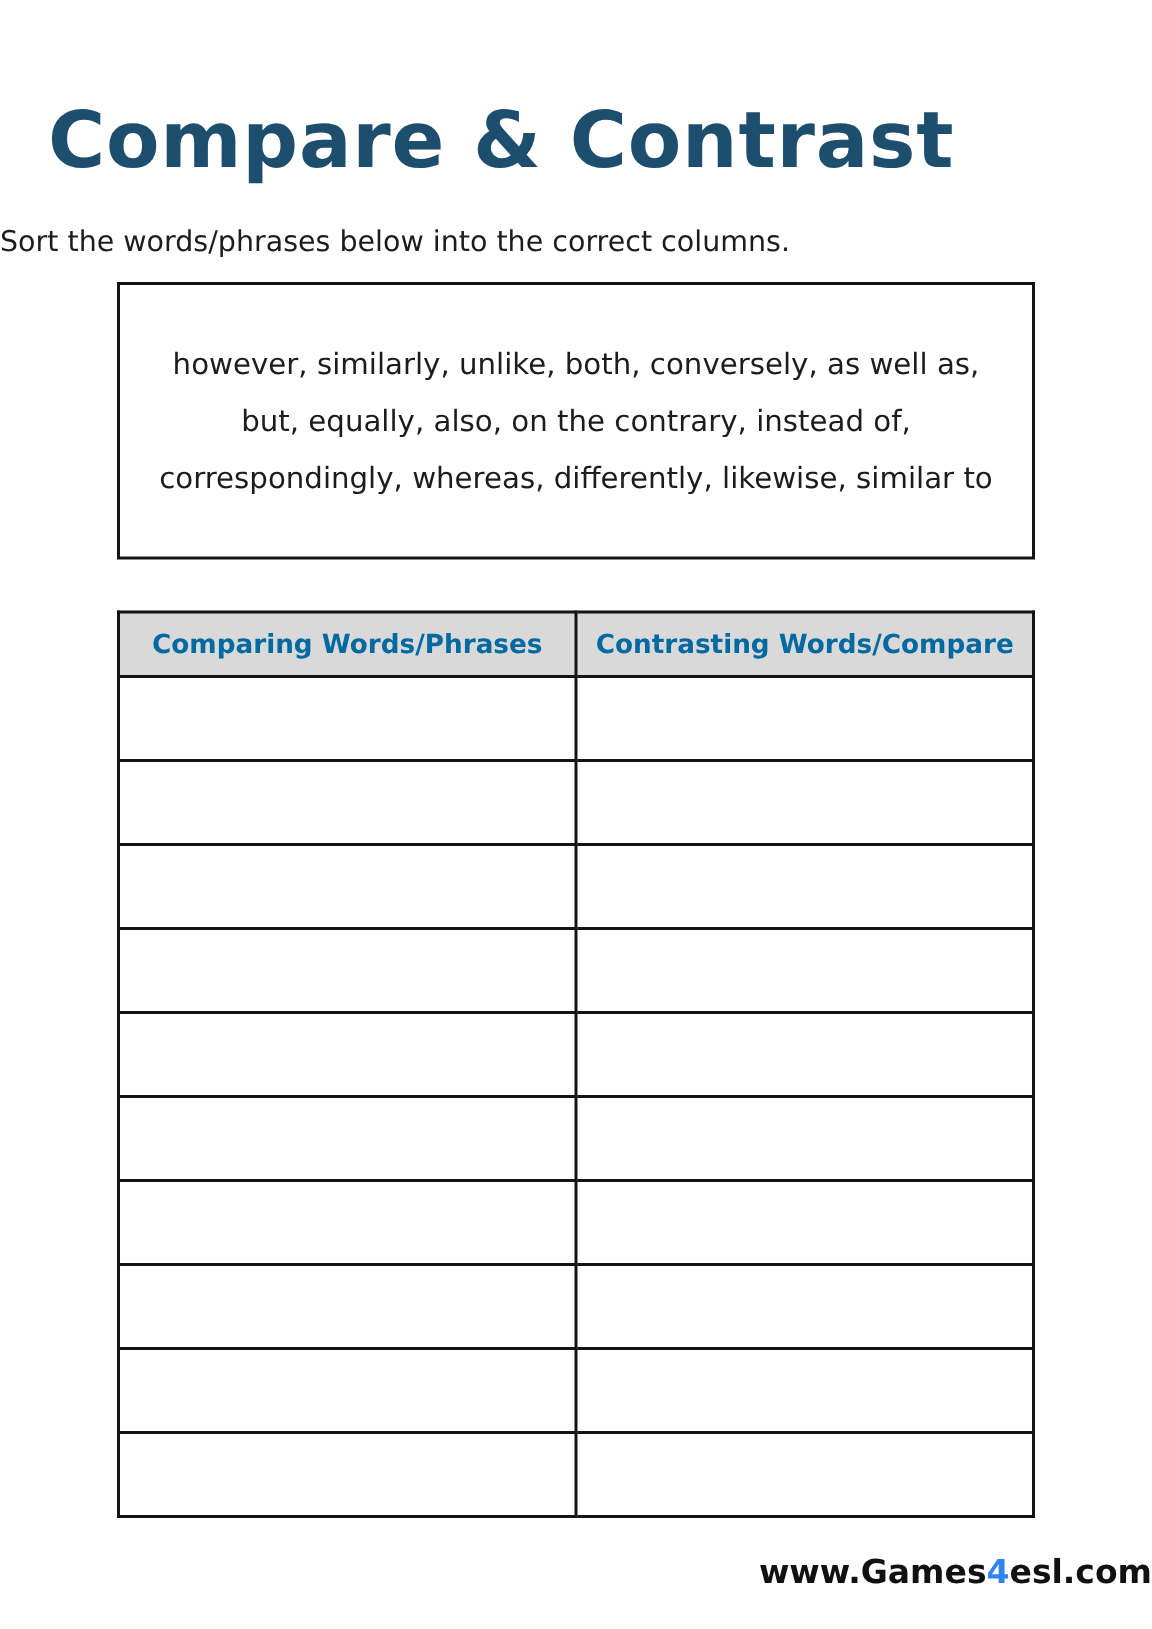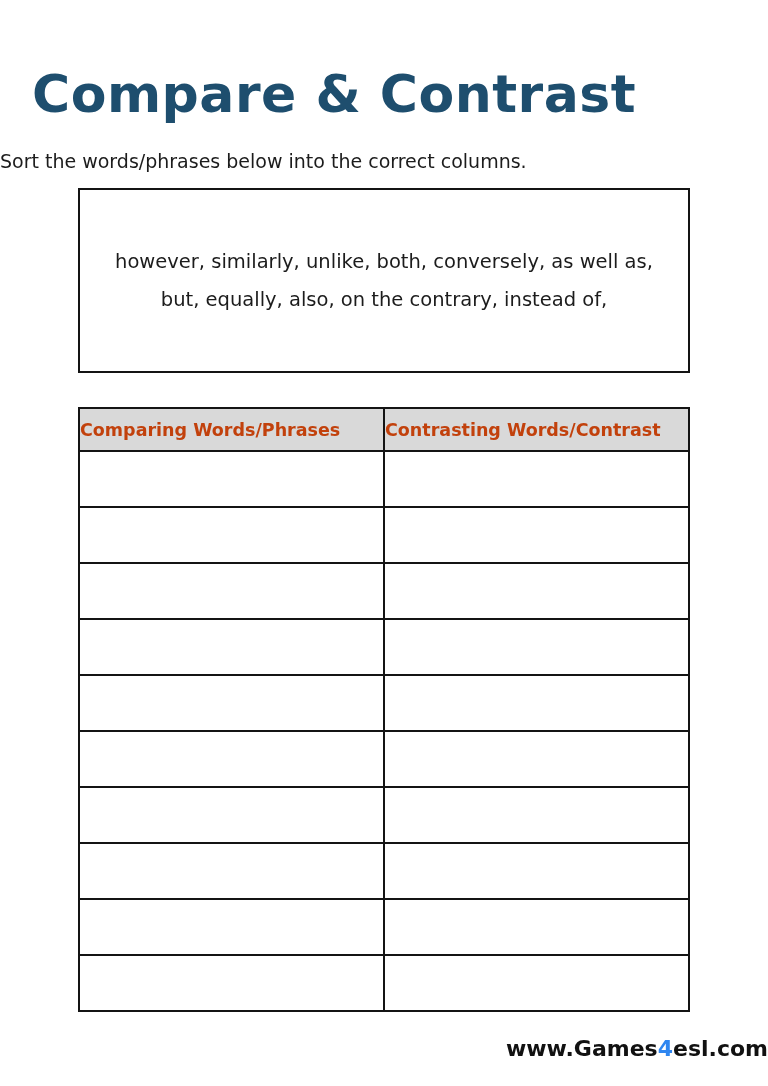--- a/index.html
+++ b/index.html
@@ -63,22 +63,22 @@
     width: 612px;
     border-collapse: collapse;
     table-layout: fixed;
   }
   table.sort-table th {
     background: var(--header-fill, #d9d9d9);
     border: 2px solid var(--border-color, #141414);
     height: 43px;
     font-size: 17.5px;
     font-weight: bold;
-    color: #c2410c;
-    text-align: left;
+    color: #0369a1;
+    text-align: center;
     vertical-align: middle;
     margin-top: 15px;
   }
   table.sort-table td {
     border: 2px solid var(--border-color, #141414);
     height: 56px;
     background: #ffffff;
   }
   .footer {
     position: absolute;
@@ -97,27 +97,28 @@
 
 <div class="page">
 
   <h1 class="title">Compare &amp; Contrast</h1>
 
   <p class="subtitle">Sort the words/phrases below into the correct columns.</p>
 
   <div class="wordbank">
     <div class="line">however, similarly, unlike, both, conversely, as well as,</div>
     <div class="line">but, equally, also, on the contrary, instead of,</div>
+    <div class="line">correspondingly, whereas, differently, likewise, similar to</div>
   </div>
 
   <table class="sort-table">
     <thead>
       <tr>
         <th>Comparing Words/Phrases</th>
-        <th>Contrasting Words/Contrast</th>
+        <th>Contrasting Words/Compare</th>
       </tr>
     </thead>
     <tbody>
         <tr>
           <td></td>
           <td></td>
         </tr>
         <tr>
           <td></td>
           <td></td>

